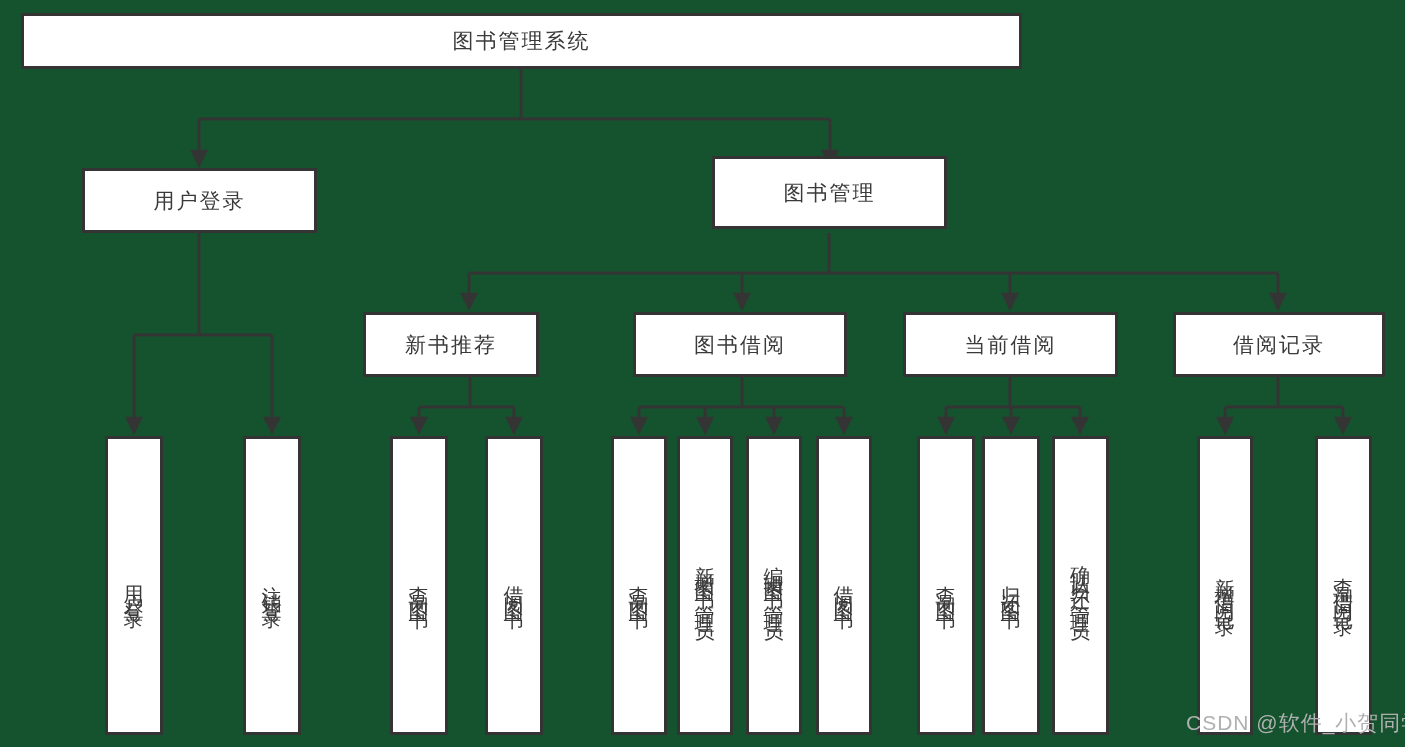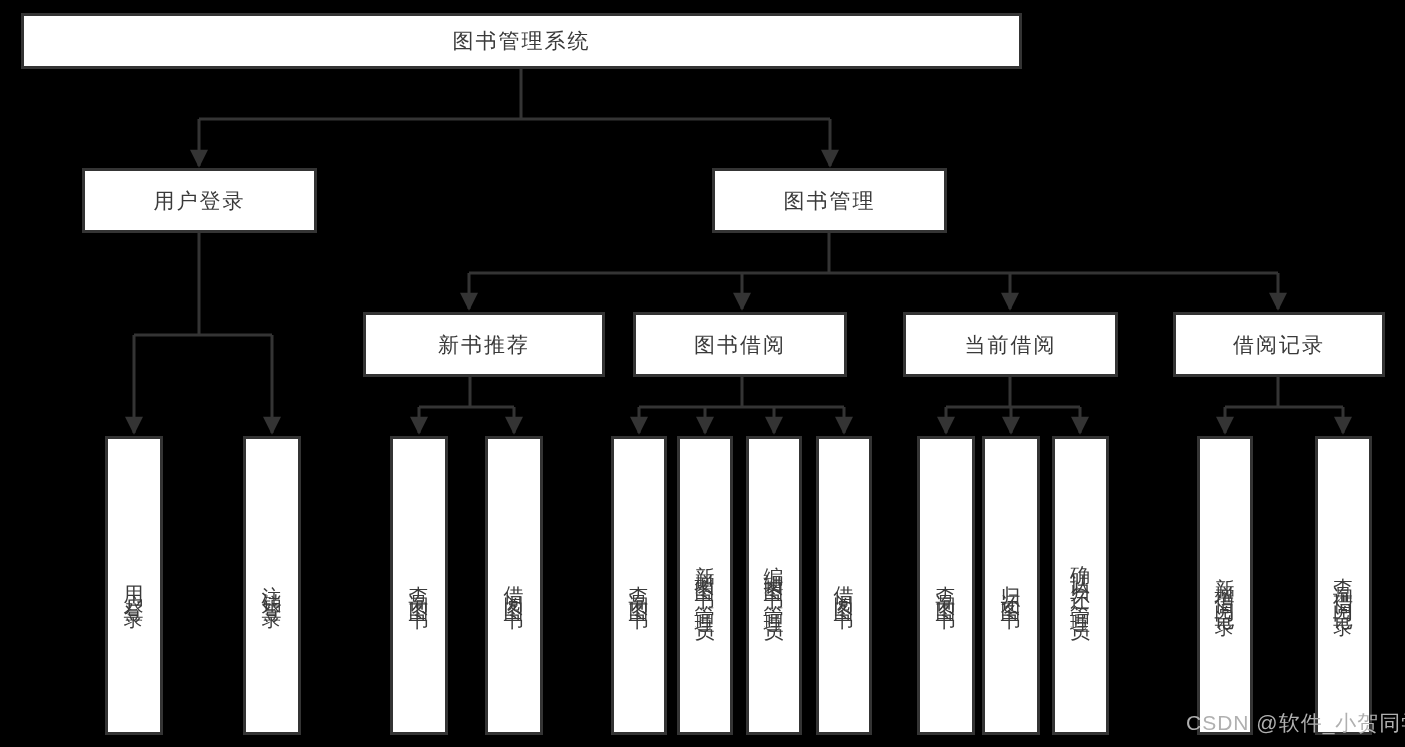--- a/index.html
+++ b/index.html
@@ -1,19 +1,19 @@
 <!DOCTYPE html>
 <html><head>
 <meta charset="utf-8">
 <style>
   html,body{margin:0;padding:0;background:#ffffff;}
   #canvas{
     position:relative;
     width:1405px;height:747px;
-    background:#000000;
+    background:#14532d;
     font-family:"Liberation Sans", sans-serif;
     overflow:hidden;
   }
   #edges{position:absolute;left:0;top:0;}
   .box{
     position:absolute;
     background:#ffffff;
     border:3px solid #343434;
     box-sizing:border-box;
     display:flex;align-items:center;justify-content:center;
@@ -93,25 +93,25 @@
     </g>
   </svg>
 
   <div class="box hbox" style="left:21px;top:13px;width:1001px;height:56px">
     <span>图书管理系统</span>
   </div>
 
   <div class="box hbox" style="left:82px;top:168px;width:235px;height:65px">
     <span>用户登录</span>
   </div>
-  <div class="box hbox" style="left:712px;top:168px;width:235px;height:65px">
+  <div class="box hbox" style="left:712px;top:156px;width:235px;height:73px">
     <span>图书管理</span>
   </div>
 
-  <div class="box hbox" style="left:363px;top:312px;width:242px;height:65px">
+  <div class="box hbox" style="left:363px;top:312px;width:176px;height:65px">
     <span>新书推荐</span>
   </div>
   <div class="box hbox" style="left:903px;top:312px;width:215px;height:65px">
     <span>当前借阅</span>
   </div>
   <div class="box hbox" style="left:633px;top:312px;width:214px;height:65px">
     <span>图书借阅</span>
   </div>
   <div class="box hbox" style="left:1173px;top:312px;width:212px;height:65px">
     <span>借阅记录</span>

